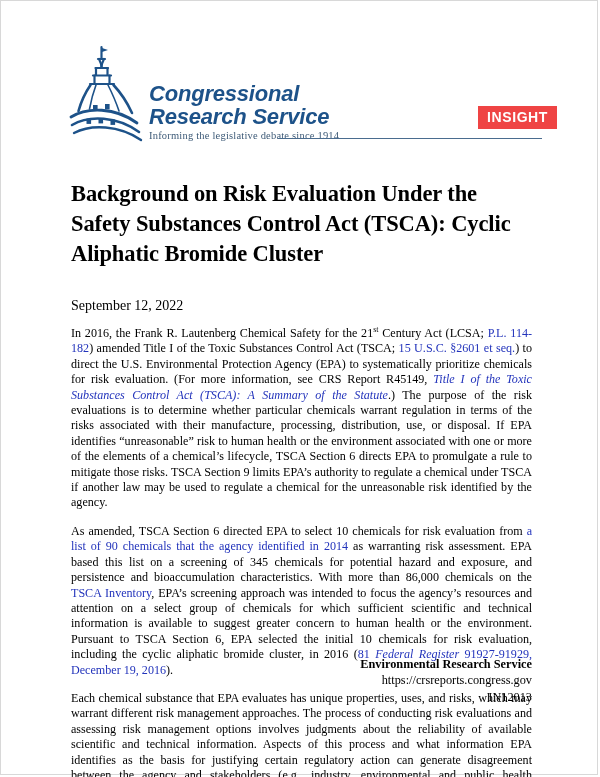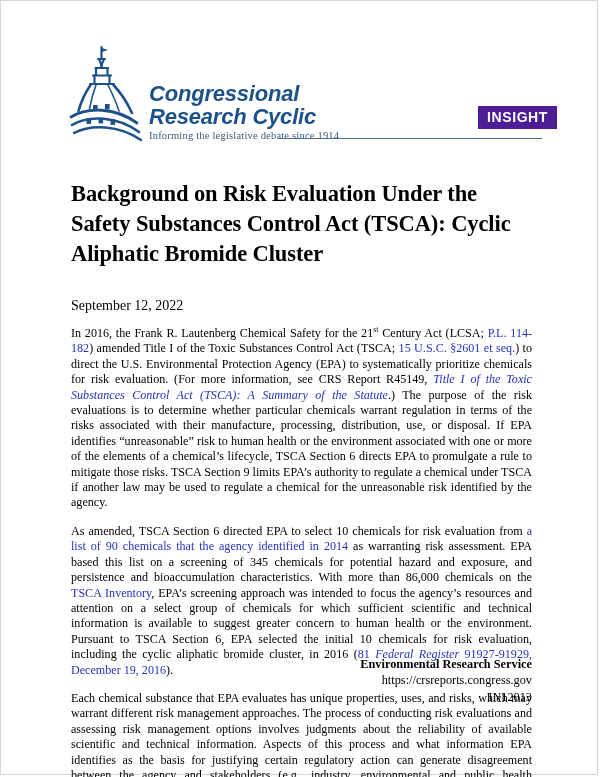--- a/index.html
+++ b/index.html
@@ -70,21 +70,21 @@
     left: 277px;
     top: 137px;
     width: 264px;
     height: 1px;
     background: #4a6c8f;
   }
   .insight-badge {
     position: absolute;
     left: 477px;
     top: 105px;
-    background: #4c1d95;
+    background: #ef4444;
     color: #ffffff;
     font-family: "Liberation Sans", sans-serif;
     font-weight: bold;
     font-size: 14px;
     letter-spacing: 0.6px;
     padding: 3px 9px 4px 9px;
   }
 
   
   .content {
@@ -225,21 +225,21 @@
           <rect x="24" y="60" width="4.6" height="5.4"></rect>
           <rect x="36" y="59" width="4.6" height="5.4"></rect>
 
           <rect x="17.5" y="73.5" width="4.6" height="5.4"></rect>
           <rect x="29.5" y="73" width="4.6" height="5.4"></rect>
           <rect x="41.5" y="74.5" width="4.6" height="5.4"></rect>
         </g>
       </svg>
       <div class="logo-words">
         <div class="logo-line1">Congressional</div>
-        <div class="logo-line2">Research Cyclic</div>
+        <div class="logo-line2">Research Service</div>
         <div class="logo-tag">Informing the legislative debate since 1914</div>
       </div>
     </div>
 
     <div class="header-rule"></div>
 
     <div class="insight-badge">INSIGHT</div>
   </div>
 
   <div class="content">

